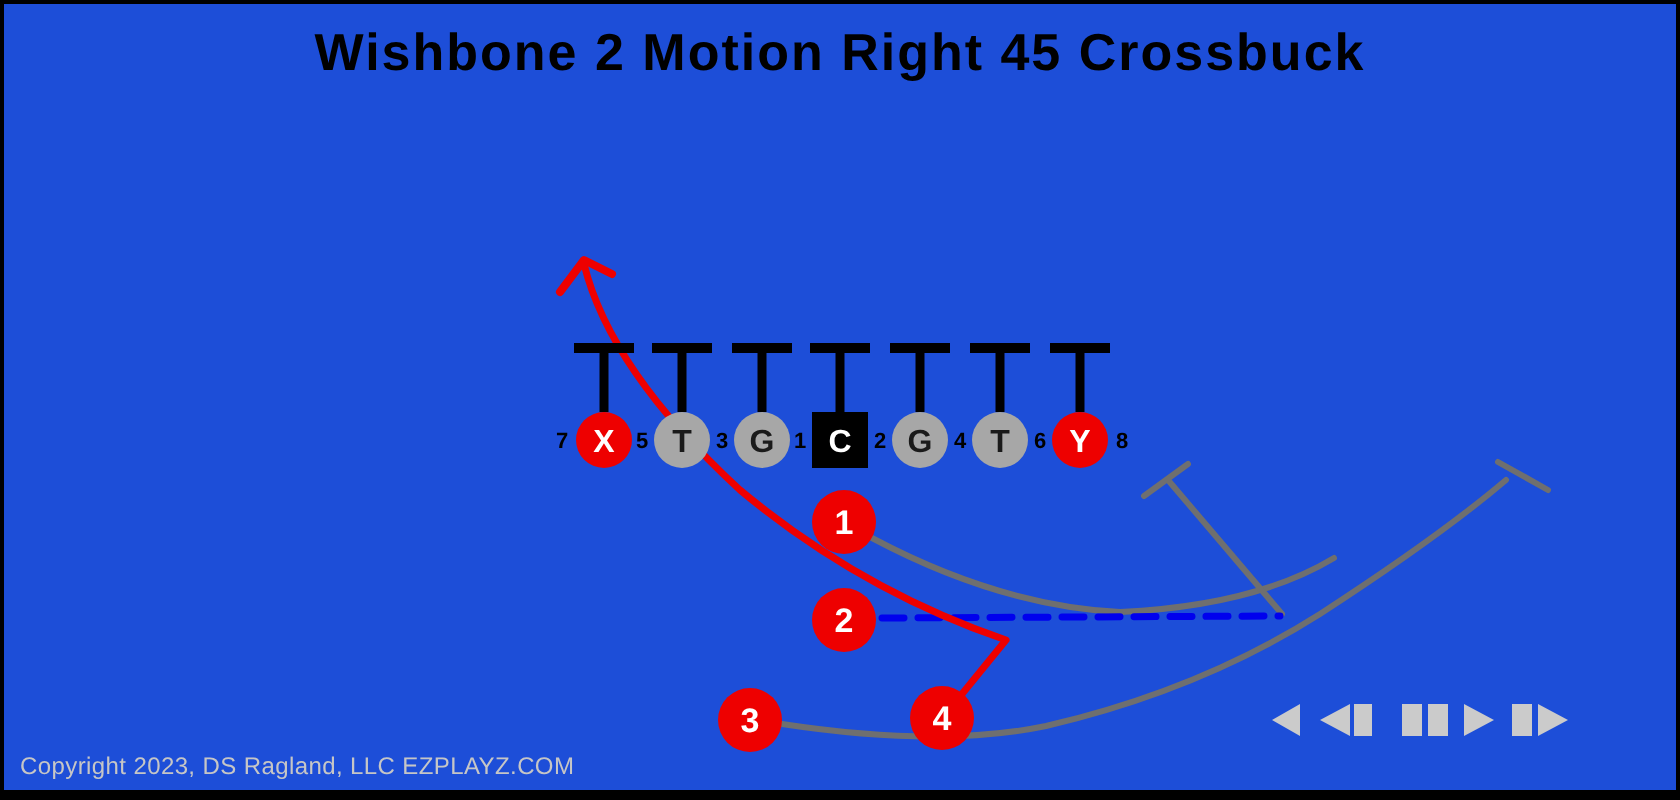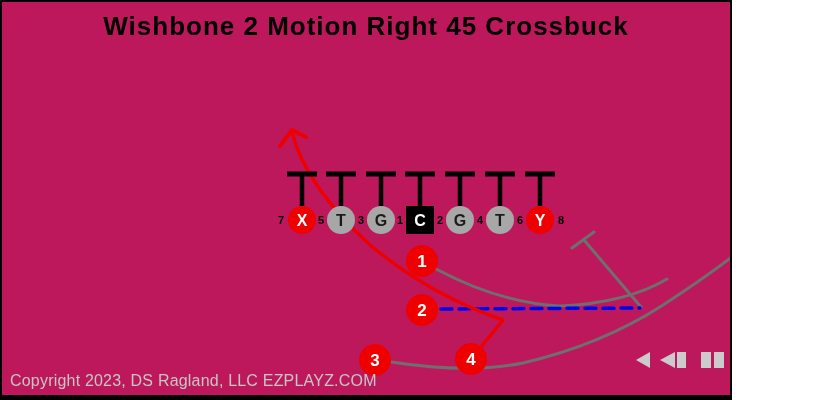--- a/index.html
+++ b/index.html
@@ -1,39 +1,39 @@
 <!DOCTYPE html>
 <html><head>
 <meta charset="utf-8">
 <style>
   html, body { margin: 0; padding: 0; background: #ffffff; }
   .frame {
     position: relative;
-    width: 732px; height: 400px;
+    width: 840px; height: 400px;
     box-sizing: border-box;
-    background: #be185d;
+    background: #1d4ed8;
     border: 2px solid #000000;
     border-bottom: 5px solid #000000;
     overflow: hidden;
     font-family: "Liberation Sans", sans-serif;
   }
   .title {
     position: absolute;
     top: 9px; left: 0; width: 100%;
     text-align: center;
     font-weight: bold;
     font-size: 26px;
     letter-spacing: 1px;
     color: #000000;
     font-family: "Liberation Sans", sans-serif;
   }
   .copyright {
     position: absolute;
     left: 8px; bottom: 5px;
-    font-size: 16px;
+    font-size: 12px;
     color: #c6c6c6;
     letter-spacing: 0.2px;
     font-family: "Liberation Sans", sans-serif;
     margin-top: 29px;
   }
   svg.diagram {
     position: absolute;
     left: 0; top: 0;
     width: 836px; height: 393px;
   }

